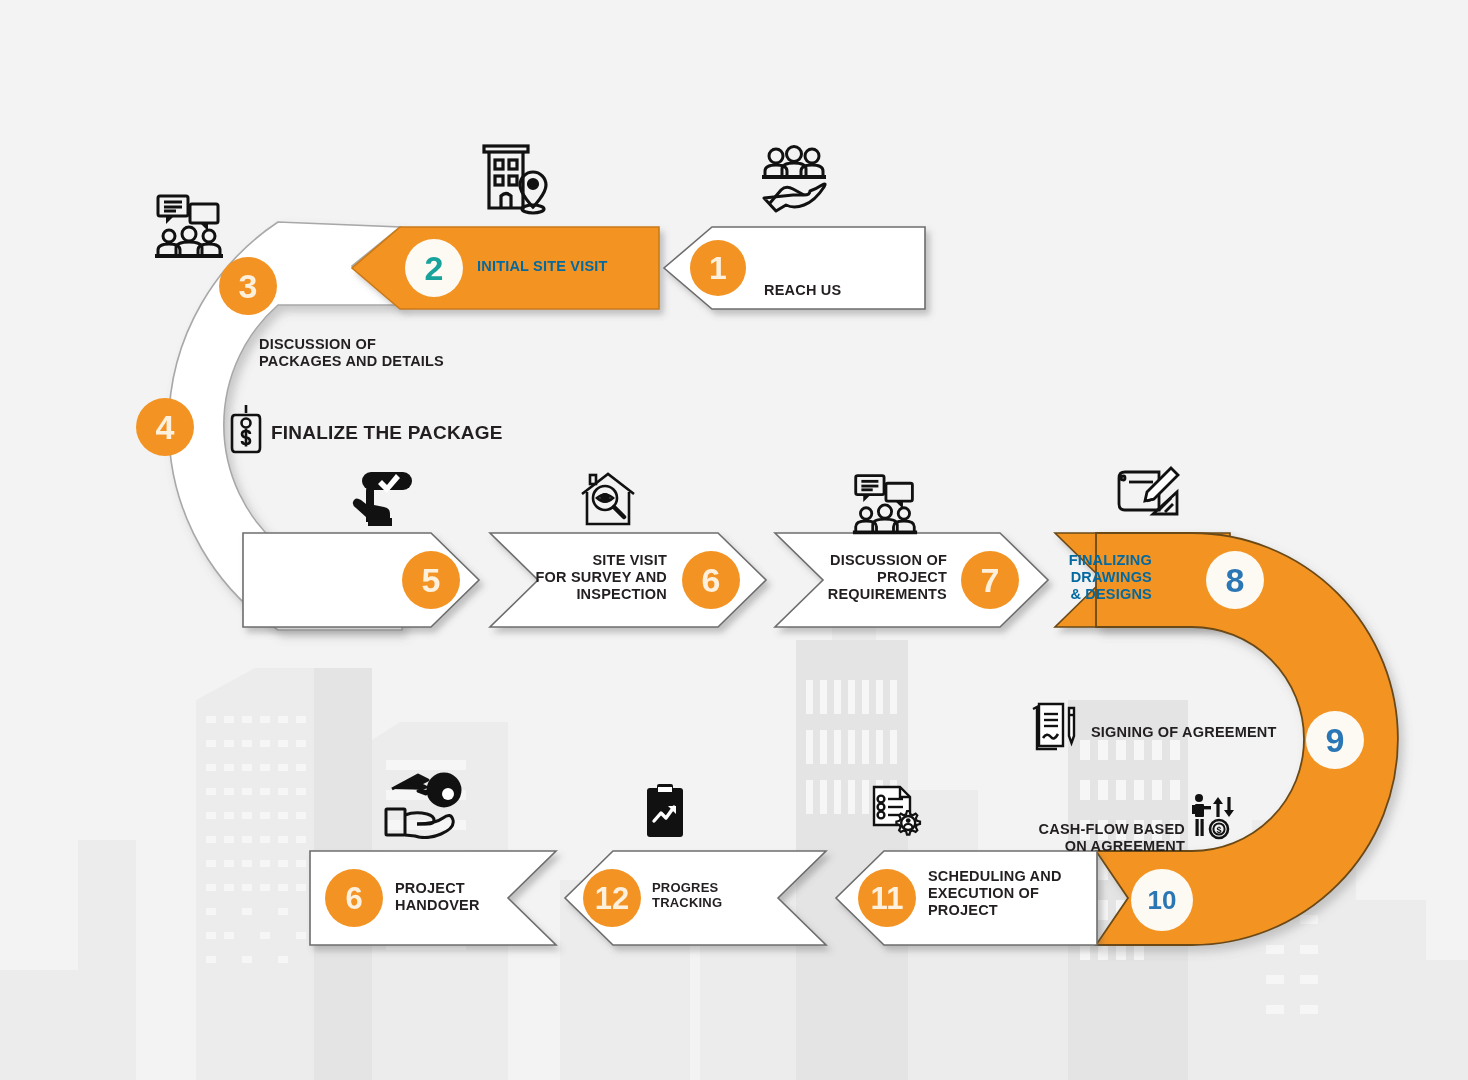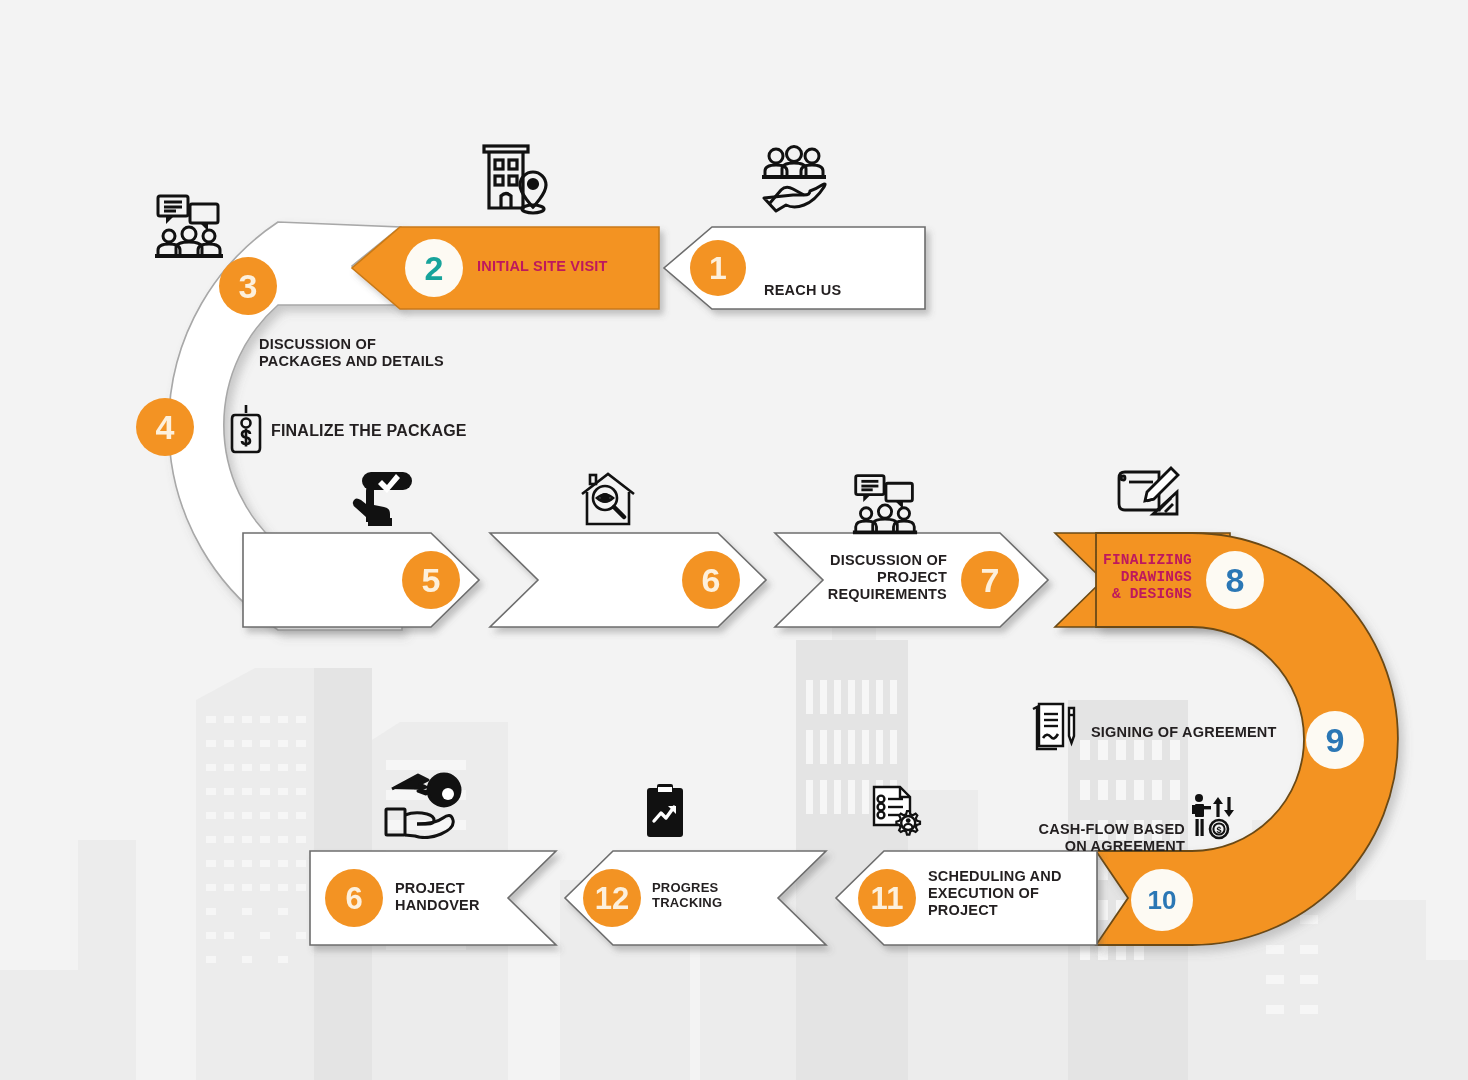--- a/index.html
+++ b/index.html
@@ -14,21 +14,21 @@
 
   
   .lbl{
     position:absolute;
     font-weight:bold;
     color:#231f20;
     letter-spacing:.2px;
     line-height:1.18;
     white-space:pre-line;
   }
-  .lbl.cream{color:#be185d;}
+  .lbl.cream{color:#0369a1;}
   .lbl.r{text-align:right;}
   .lbl.l{text-align:left;}
 
   
   .badge{
     position:absolute;
     display:flex;align-items:center;justify-content:center;
     border-radius:50%;
     font-weight:bold;
     line-height:1;
@@ -528,29 +528,32 @@
     <span>6</span>
   </div>
 
   <div class="lbl l" style="left:764px;top:258px;font-size:14.5px;margin-top:24px;">REACH US</div>
 
   <div class="lbl cream l" style="left:477px;top:258px;font-size:14.5px;">INITIAL SITE VISIT</div>
 
   <div class="lbl l" style="left:259px;top:336px;font-size:14.5px;">DISCUSSION OF
 PACKAGES AND DETAILS</div>
 
-  <div class="lbl l" style="left:271px;top:422px;font-size:16px;">FINALIZE THE PACKAGE</div>
-
-
+  <div class="lbl l" style="left:271px;top:422px;font-size:19px;">FINALIZE THE PACKAGE</div>
+
+
+  <div class="lbl r" style="left:460px;top:552px;width:207px;font-size:14.5px;">SITE VISIT
+FOR SURVEY AND
+INSPECTION</div>
 
   <div class="lbl r" style="left:740px;top:552px;width:207px;font-size:14.5px;">DISCUSSION OF
 PROJECT
 REQUIREMENTS</div>
 
-  <div class="lbl cream r" style="left:1024px;top:552px;width:168px;font-size:14.5px;font-family:Liberation Mono, monospace;">FINALIZING
+  <div class="lbl cream r" style="left:984px;top:552px;width:168px;font-size:14.5px;">FINALIZING
 DRAWINGS
 &amp; DESIGNS</div>
 
   <div class="lbl l" style="left:1091px;top:724px;font-size:14.5px;">SIGNING OF AGREEMENT</div>
 
   <div class="lbl r" style="left:960px;top:809px;width:225px;font-size:14.5px;margin-top:12px;">CASH-FLOW BASED
 ON AGREEMENT</div>
 
   <div class="lbl l" style="left:928px;top:868px;font-size:14.5px;">SCHEDULING AND
 EXECUTION OF

